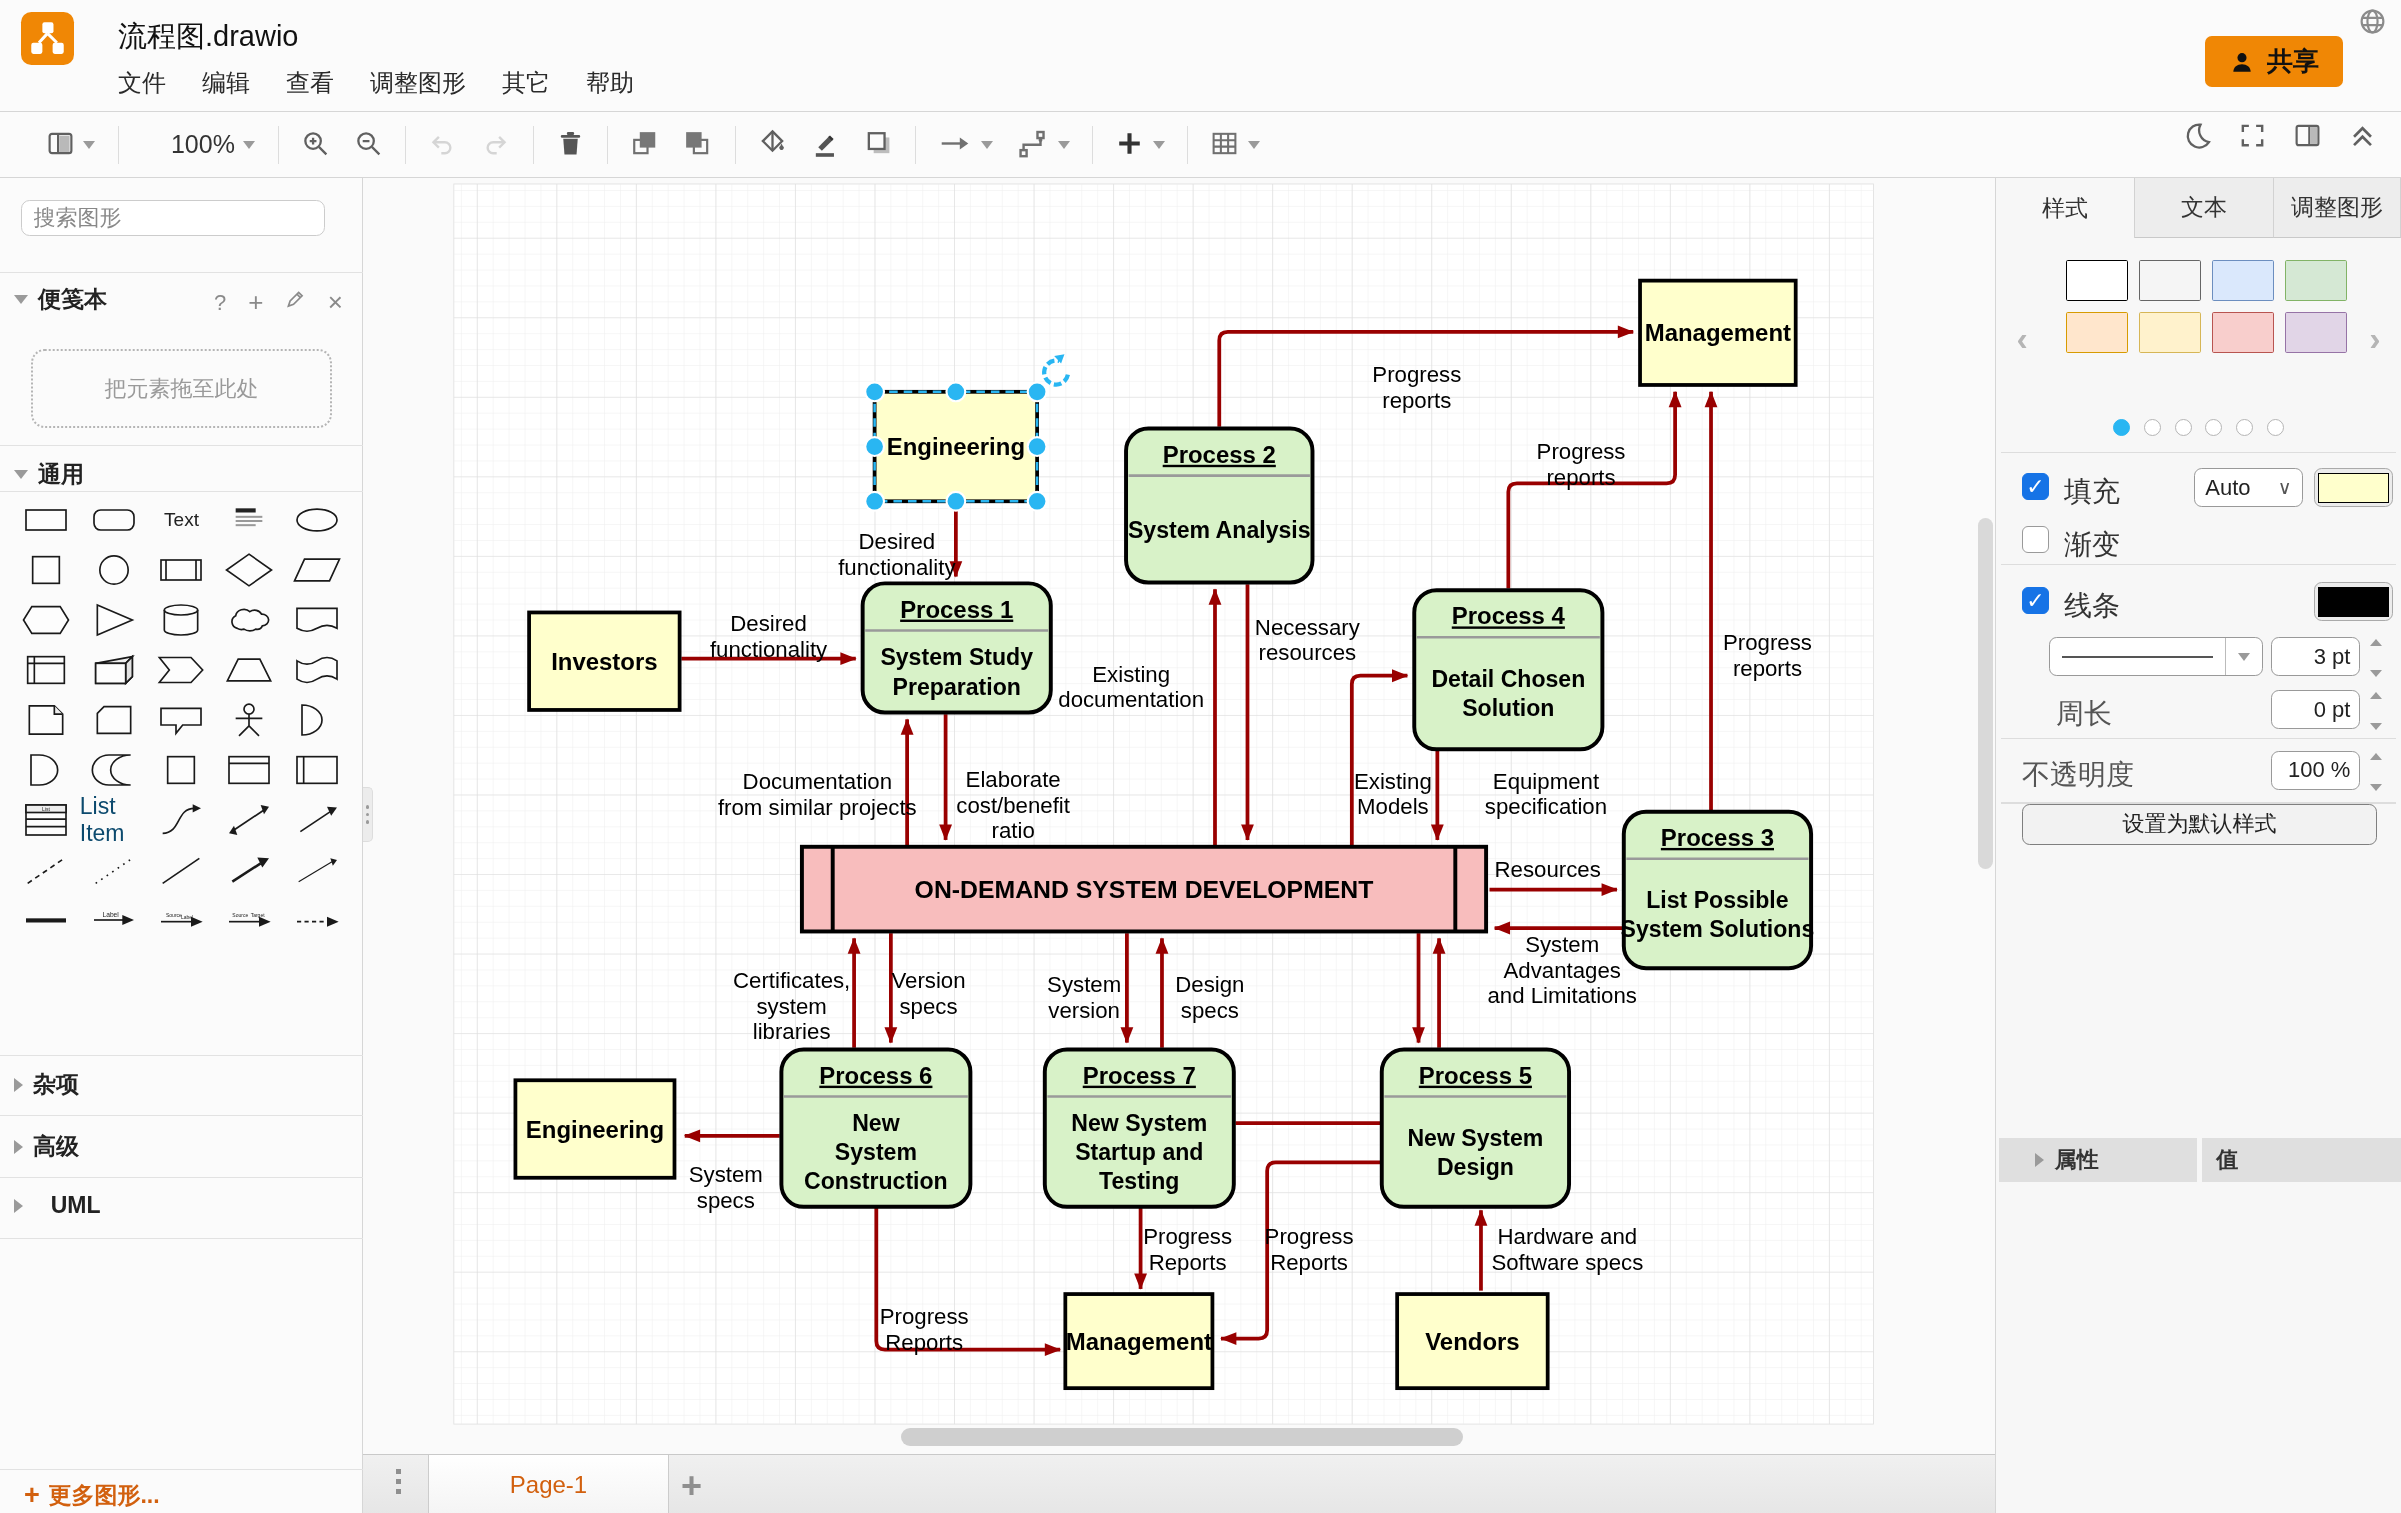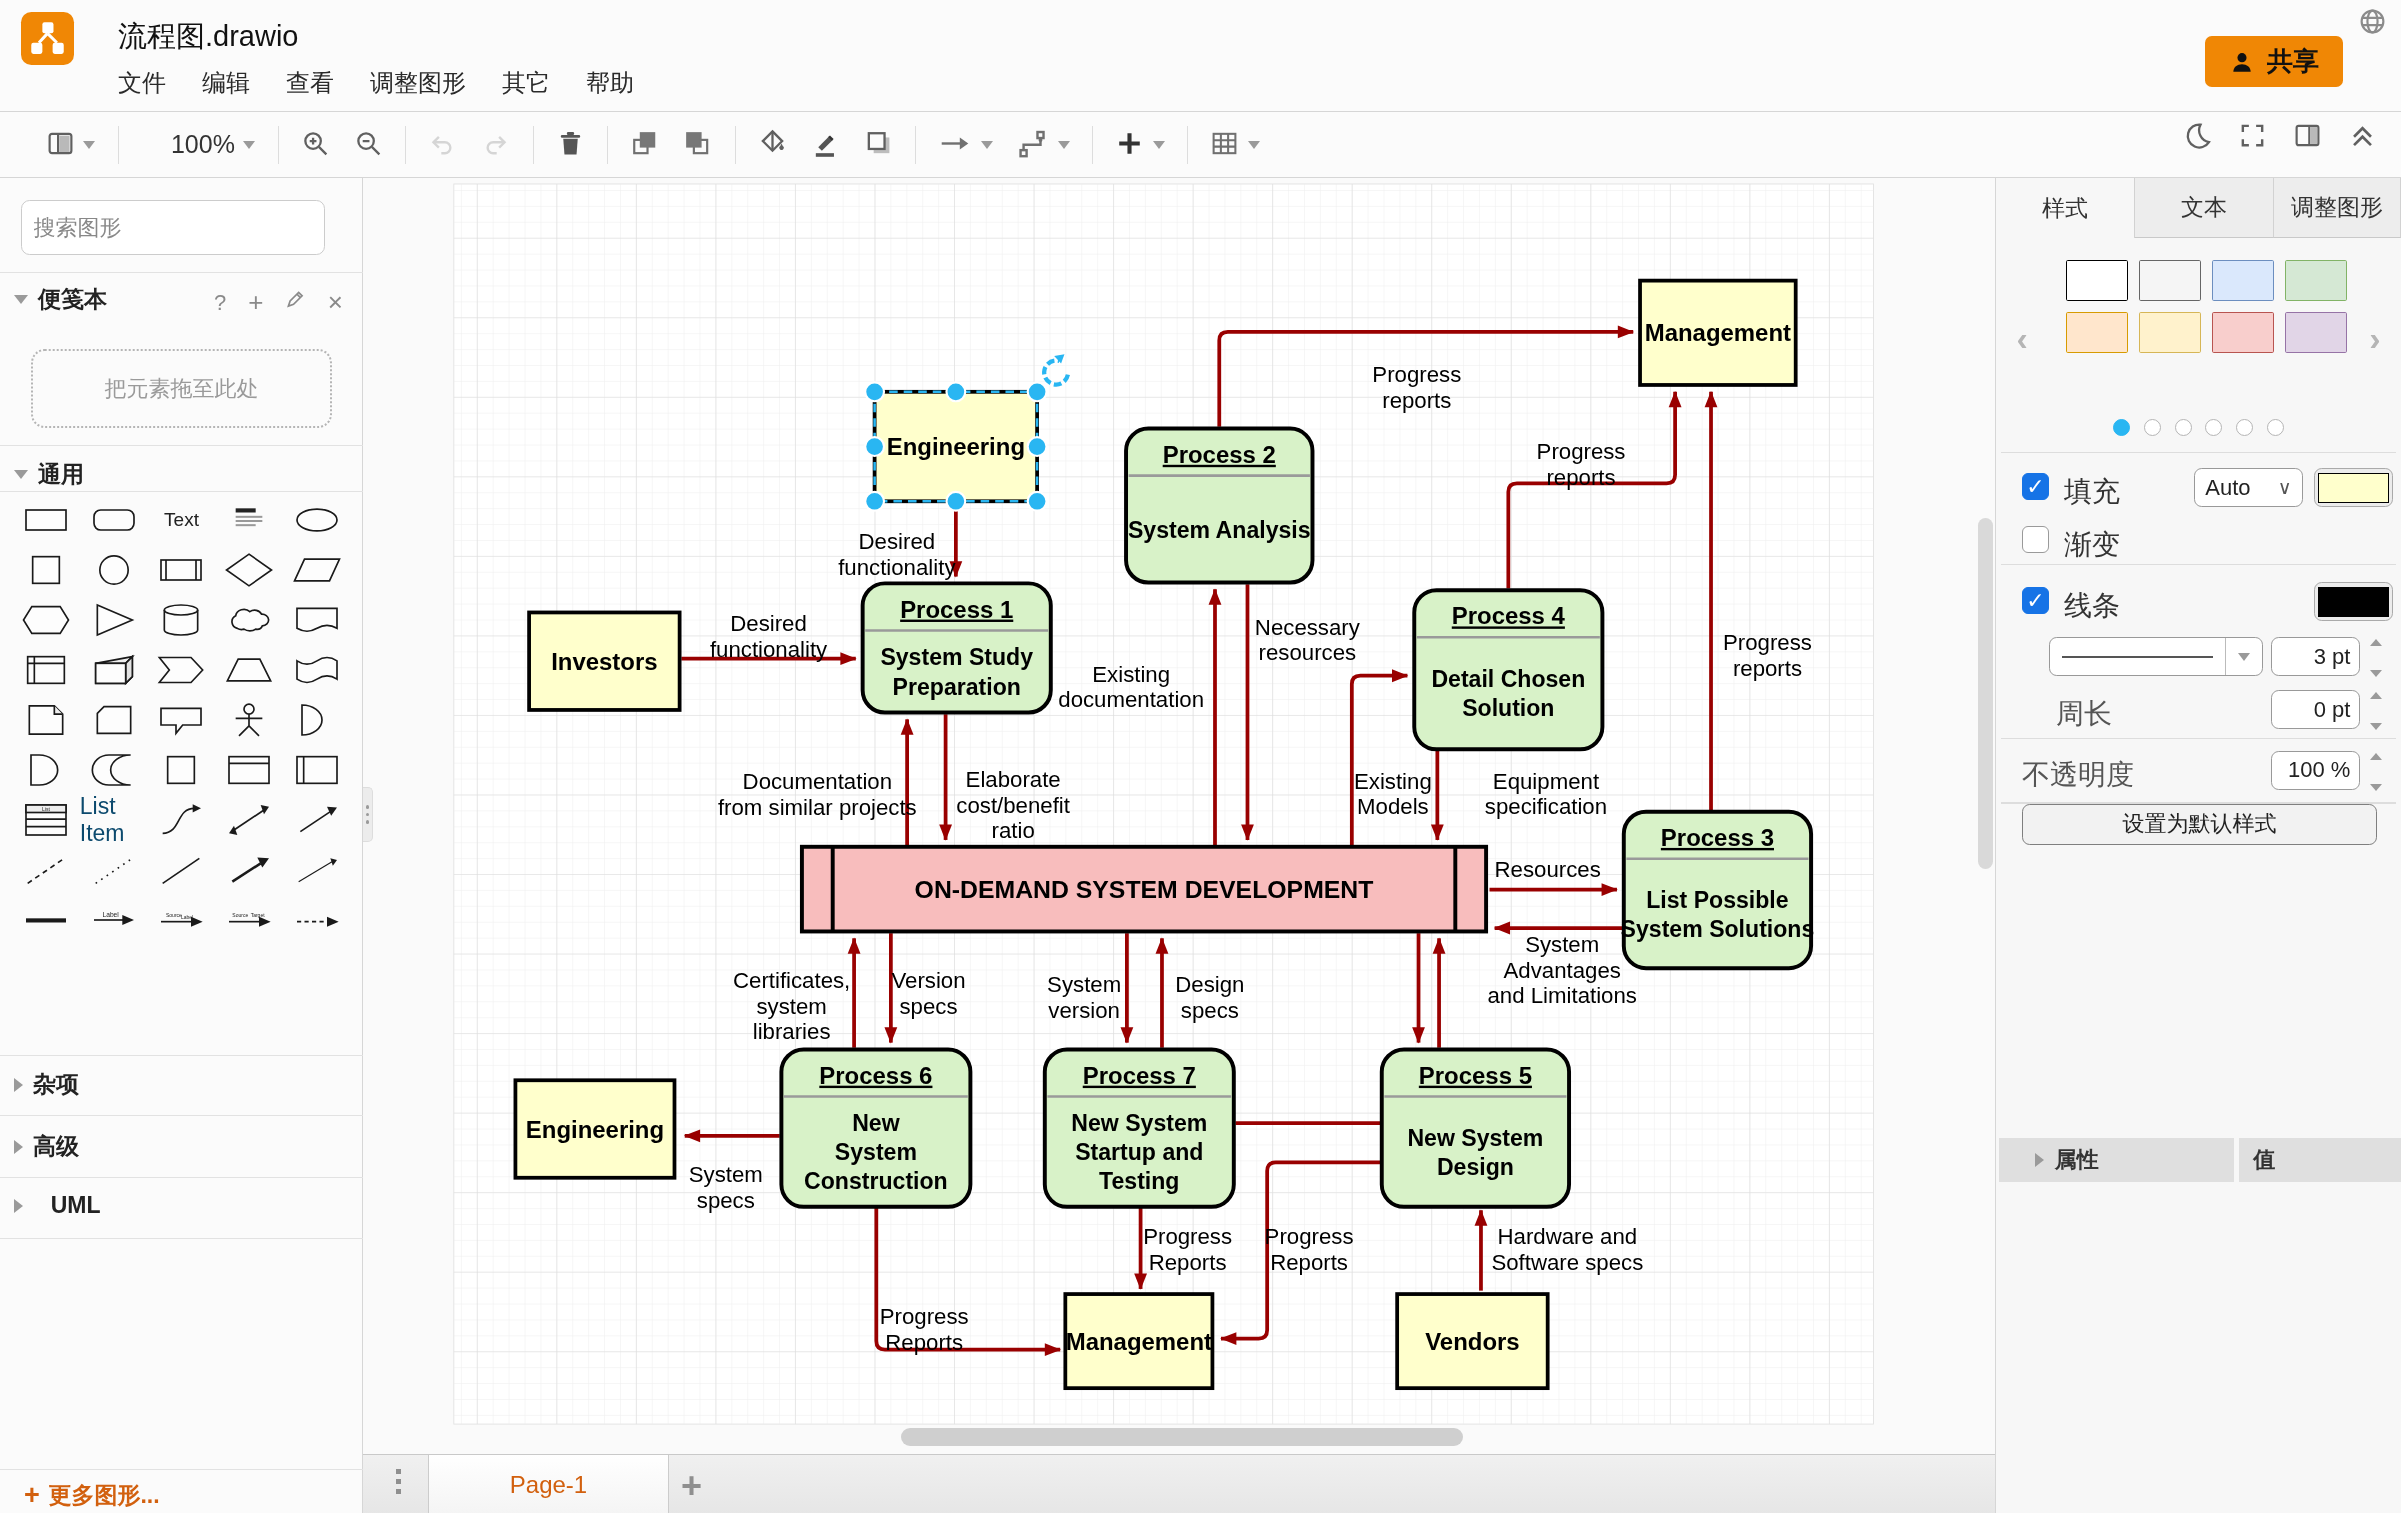--- a/index.html
+++ b/index.html
@@ -19,21 +19,21 @@
   #toolbar { position:absolute; left:0; top:111px; width:2401px; height:67px; background:#fbfbfb; border-top:0.9px solid #d6d6d6; border-bottom:0.9px solid #d6d6d6; display:flex; align-items:center; padding-left:34px; }
   .tb-item { display:flex; align-items:center; gap:5.1px; margin:0 12px; color:#5f5f5f; }
   .tb-item.disabled { opacity:.38; }
   .tb-sep { width:0.9px; height:38px; background:#ddd; margin:0 10.3px; }
   .tb-zoom { font-size:25px; color:#333;margin-left:30px; }
   .caret { width:0; height:0; border-left:6.8px solid transparent; border-right:6.8px solid transparent; border-top:8.6px solid #9a9a9a; margin-left:3.4px; }
   #toolbar-right { position:absolute; right:24px; top:121px; display:flex; gap:26px; align-items:center; color:#5f5f5f; }
 
   
   #sidebar { position:absolute; left:0; top:178px; width:363px; height:1336px; background:#fbfbfb; border-right:0.9px solid #d6d6d6; }
-  #search-wrap { position:absolute; left:20.5px; top:22px; width:304px; height:55px; background:#fff; border:0.9px solid #ccc; border-radius:8.6px; display:flex; align-items:center; padding:0 12px; }
+  #search-wrap { position:absolute; left:20.5px; top:22px; width:304px; height:36px; background:#fff; border:0.9px solid #ccc; border-radius:8.6px; display:flex; align-items:center; padding:0 12px; }
   #search-input { flex:1; border:none; outline:none; font-size:22px; color:#333; background:transparent; }
   #search-input::placeholder { color:#888; }
   .side-div { position:absolute; left:0; width:363px; height:0.9px; background:#e2e2e2; }
   .sec-head { position:absolute; left:13.7px; display:flex; align-items:center; gap:10.3px; font-size:23px; font-weight:700; color:#222; }
   .tri-down { width:0; height:0; border-left:7.7px solid transparent; border-right:7.7px solid transparent; border-top:9.4px solid #9a9a9a; }
   .tri-right { width:0; height:0; border-top:7.7px solid transparent; border-bottom:7.7px solid transparent; border-left:9.4px solid #9a9a9a; }
   #scratch-icons { position:absolute; right:19px; top:109px; display:flex; gap:22px; color:#8a8a8a; font-size:22px; align-items:center; }
   #dropzone { position:absolute; left:31px; top:171px; width:301px; height:79px; border:2.6px dotted #b5b5b5; border-radius:13.7px; color:#9a9a9a; font-size:22px; display:flex; align-items:center; justify-content:center; }
   #shape-grid { position:absolute; left:12px; top:323px; width:339px; display:grid; grid-template-columns:repeat(5,1fr); row-gap:12px; }
   .shape-cell { height:38px; display:flex; align-items:center; justify-content:center; }
@@ -81,21 +81,21 @@
   .spin b.up { border-bottom:7.7px solid #9a9a9a; }
   .spin b.dn { border-top:7.7px solid #9a9a9a; }
   .linestyle { position:absolute; left:53px; top:5.1px; width:214px; height:39px; background:#fff; border:1.7px solid #999; border-radius:7.7px; display:flex; align-items:center; }
   .linestyle .preview { flex:1; height:1.7px; background:#555; margin:0 12px; }
   .linestyle .sepv { width:0.9px; height:100%; background:#bbb; }
   .rp-btn { background:#f2f2f2; border:1.7px solid #7f7f7f; border-radius:7.7px; font-size:22px; color:#222; height:41px; }
   #rp-btn-grid { position:relative; padding:17px 26px 8.6px 26px; display:grid; grid-template-columns:1fr 1fr; gap:8.6px 8.6px; }
   #rp-btn-wide { margin:0 26px; width:355px; }
   #prop-head { position:absolute; left:3.4px; right:0; top:960px; height:44px; display:flex; gap:5.1px; }
   #prop-head .cell { background:#dfdfdf; display:flex; align-items:center; gap:10.3px; padding:0 13.7px; font-weight:700; font-size:22px; }
-  #prop-head .c1 { width:235px;padding-left:36px; }
+  #prop-head .c1 { width:198px;padding-left:36px; }
   #prop-head .c2 { flex:1; }
 
   svg text { font-family:"Liberation Sans","DejaVu Sans",sans-serif; }
 </style>
 </head>
 <body>
 
 <div id="header">
   <div id="logo">
     <svg width="53" height="53" viewBox="0 0 62 62">

